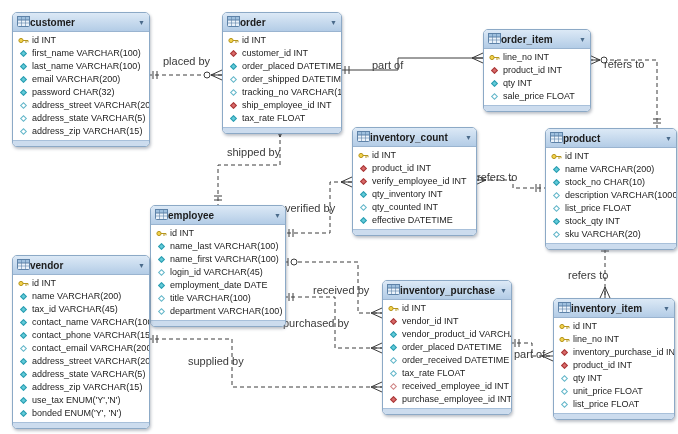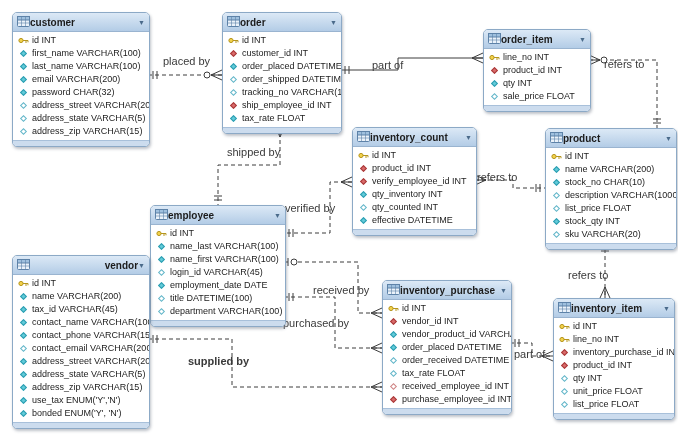--- a/index.html
+++ b/index.html
@@ -122,21 +122,21 @@
       </g>
     </svg>
     <div class="rel-label" style="left: 163px; top: 55px;">placed by</div>
     <div class="rel-label" style="left: 372px; top: 59px;">part of</div>
     <div class="rel-label" style="left: 604px; top: 58px;">refers to</div>
     <div class="rel-label" style="left: 227px; top: 146px;">shipped by</div>
     <div class="rel-label" style="left: 285px; top: 202px;">verified by</div>
     <div class="rel-label" style="left: 477px; top: 171px;">refers to</div>
     <div class="rel-label" style="left: 313px; top: 284px;">received by</div>
     <div class="rel-label" style="left: 283px; top: 317px;">purchased by</div>
-    <div class="rel-label" style="left: 188px; top: 355px; font-weight: bold;">supplied by</div>
+    <div class="rel-label" style="left: 188px; top: 355px;">supplied by</div>
     <div class="rel-label" style="left: 503px; top: 348px;">is part of</div>
     <div class="rel-label" style="left: 568px; top: 269px;">refers to</div>
     <div class="tbl" style="left: 12px; top: 12px; width: 136px;">
       <div class="tbl-header">
         <span><svg width="13" height="11" viewBox="0 0 13 11">
             <rect x="0.5" y="0.5" width="12" height="10" rx="1" fill="#eaf2fa" stroke="#5d82a8"></rect>
             <rect x="0.5" y="0.5" width="12" height="3.5" fill="#9fc0de" stroke="#5d82a8"></rect>
             <line x1="4.5" y1="1" x2="4.5" y2="10" stroke="#5d82a8" stroke-width="0.6"></line>
             <line x1="8.5" y1="1" x2="8.5" y2="10" stroke="#5d82a8" stroke-width="0.6"></line>
             <line x1="1" y1="7" x2="12" y2="7" stroke="#5d82a8" stroke-width="0.6"></line>
@@ -462,32 +462,32 @@
         <div class="row">
           <span class="ic">
             <span class="dm attr"></span>
           </span>
           <span>employment_date DATE</span>
         </div>
         <div class="row">
           <span class="ic">
             <span class="dm attrn"></span>
           </span>
-          <span>title DATETIME(100)</span>
+          <span>title VARCHAR(100)</span>
         </div>
         <div class="row">
           <span class="ic">
             <span class="dm attrn"></span>
           </span>
           <span>department VARCHAR(100)</span>
         </div>
       </div>
       <div class="tbl-footer"></div>
     </div>
-    <div class="tbl" style="left: 12px; top: 255px; width: 136px; text-align: right;">
+    <div class="tbl" style="left: 12px; top: 255px; width: 136px;">
       <div class="tbl-header">
         <span><svg width="13" height="11" viewBox="0 0 13 11">
             <rect x="0.5" y="0.5" width="12" height="10" rx="1" fill="#eaf2fa" stroke="#5d82a8"></rect>
             <rect x="0.5" y="0.5" width="12" height="3.5" fill="#9fc0de" stroke="#5d82a8"></rect>
             <line x1="4.5" y1="1" x2="4.5" y2="10" stroke="#5d82a8" stroke-width="0.6"></line>
             <line x1="8.5" y1="1" x2="8.5" y2="10" stroke="#5d82a8" stroke-width="0.6"></line>
             <line x1="1" y1="7" x2="12" y2="7" stroke="#5d82a8" stroke-width="0.6"></line>
           </svg></span>
         <span class="tbl-title">vendor</span>
         <span class="tbl-arrow">▼</span>

